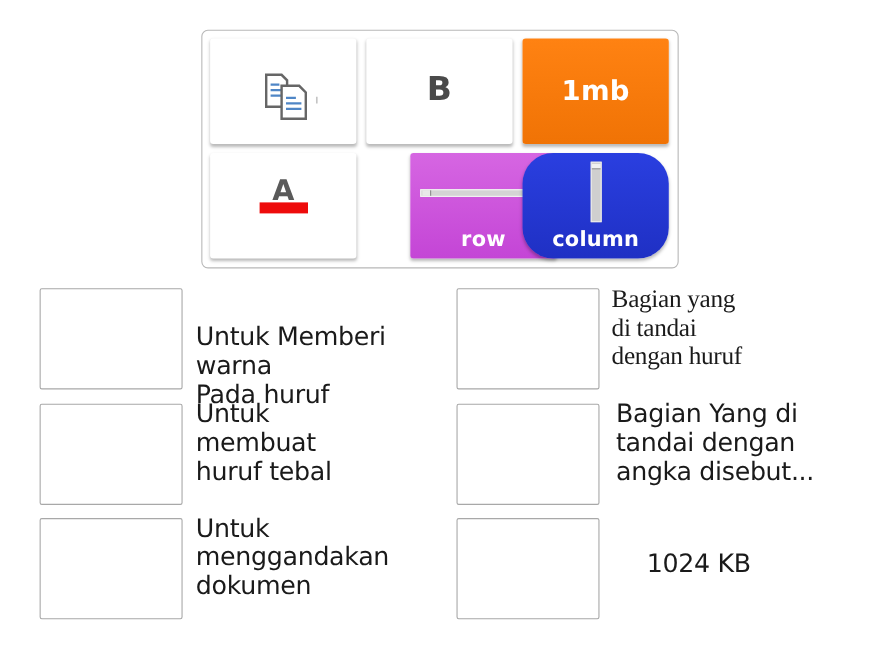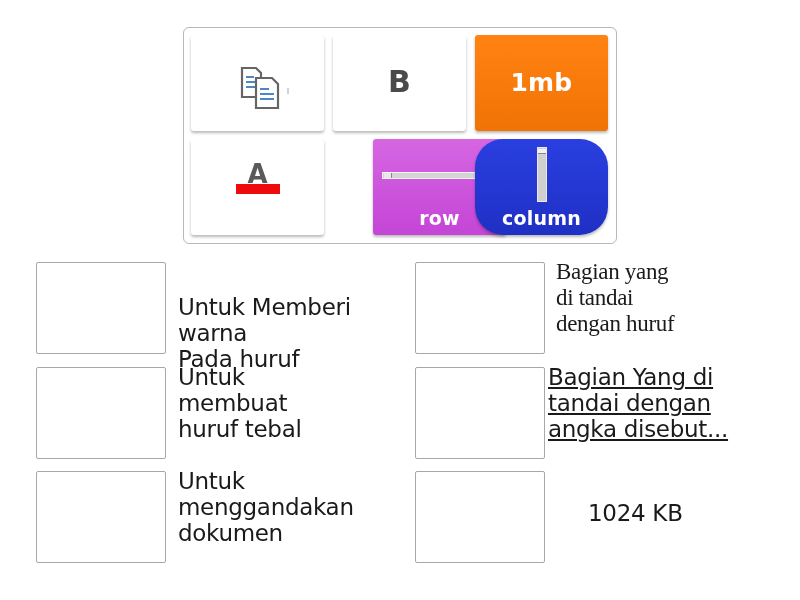--- a/index.html
+++ b/index.html
@@ -140,21 +140,21 @@
   <div class="desc" style="left:556px; top:259px;font-family:Liberation Serif, serif;">Bagian yang
 di tandai
 dengan huruf</div>
 
   <div class="drop" style="left:36px; top:367px;"></div>
   <div class="desc" style="left:178px; top:364px;">Untuk
 membuat
 huruf tebal</div>
 
   <div class="drop" style="left:415px; top:367px;"></div>
-  <div class="desc" style="left:548px; top:364px;text-decoration:underline;">Bagian Yang di
+  <div class="desc" style="left:560px; top:364px;">Bagian Yang di
 tandai dengan
 angka disebut...</div>
 
   <div class="drop" style="left:36px; top:471px;"></div>
   <div class="desc" style="left:178px; top:468px;">Untuk
 menggandakan
 dokumen</div>
 
   <div class="drop" style="left:415px; top:471px;"></div>
   <div class="desc" style="left:588px; top:500px;">1024 KB</div>

